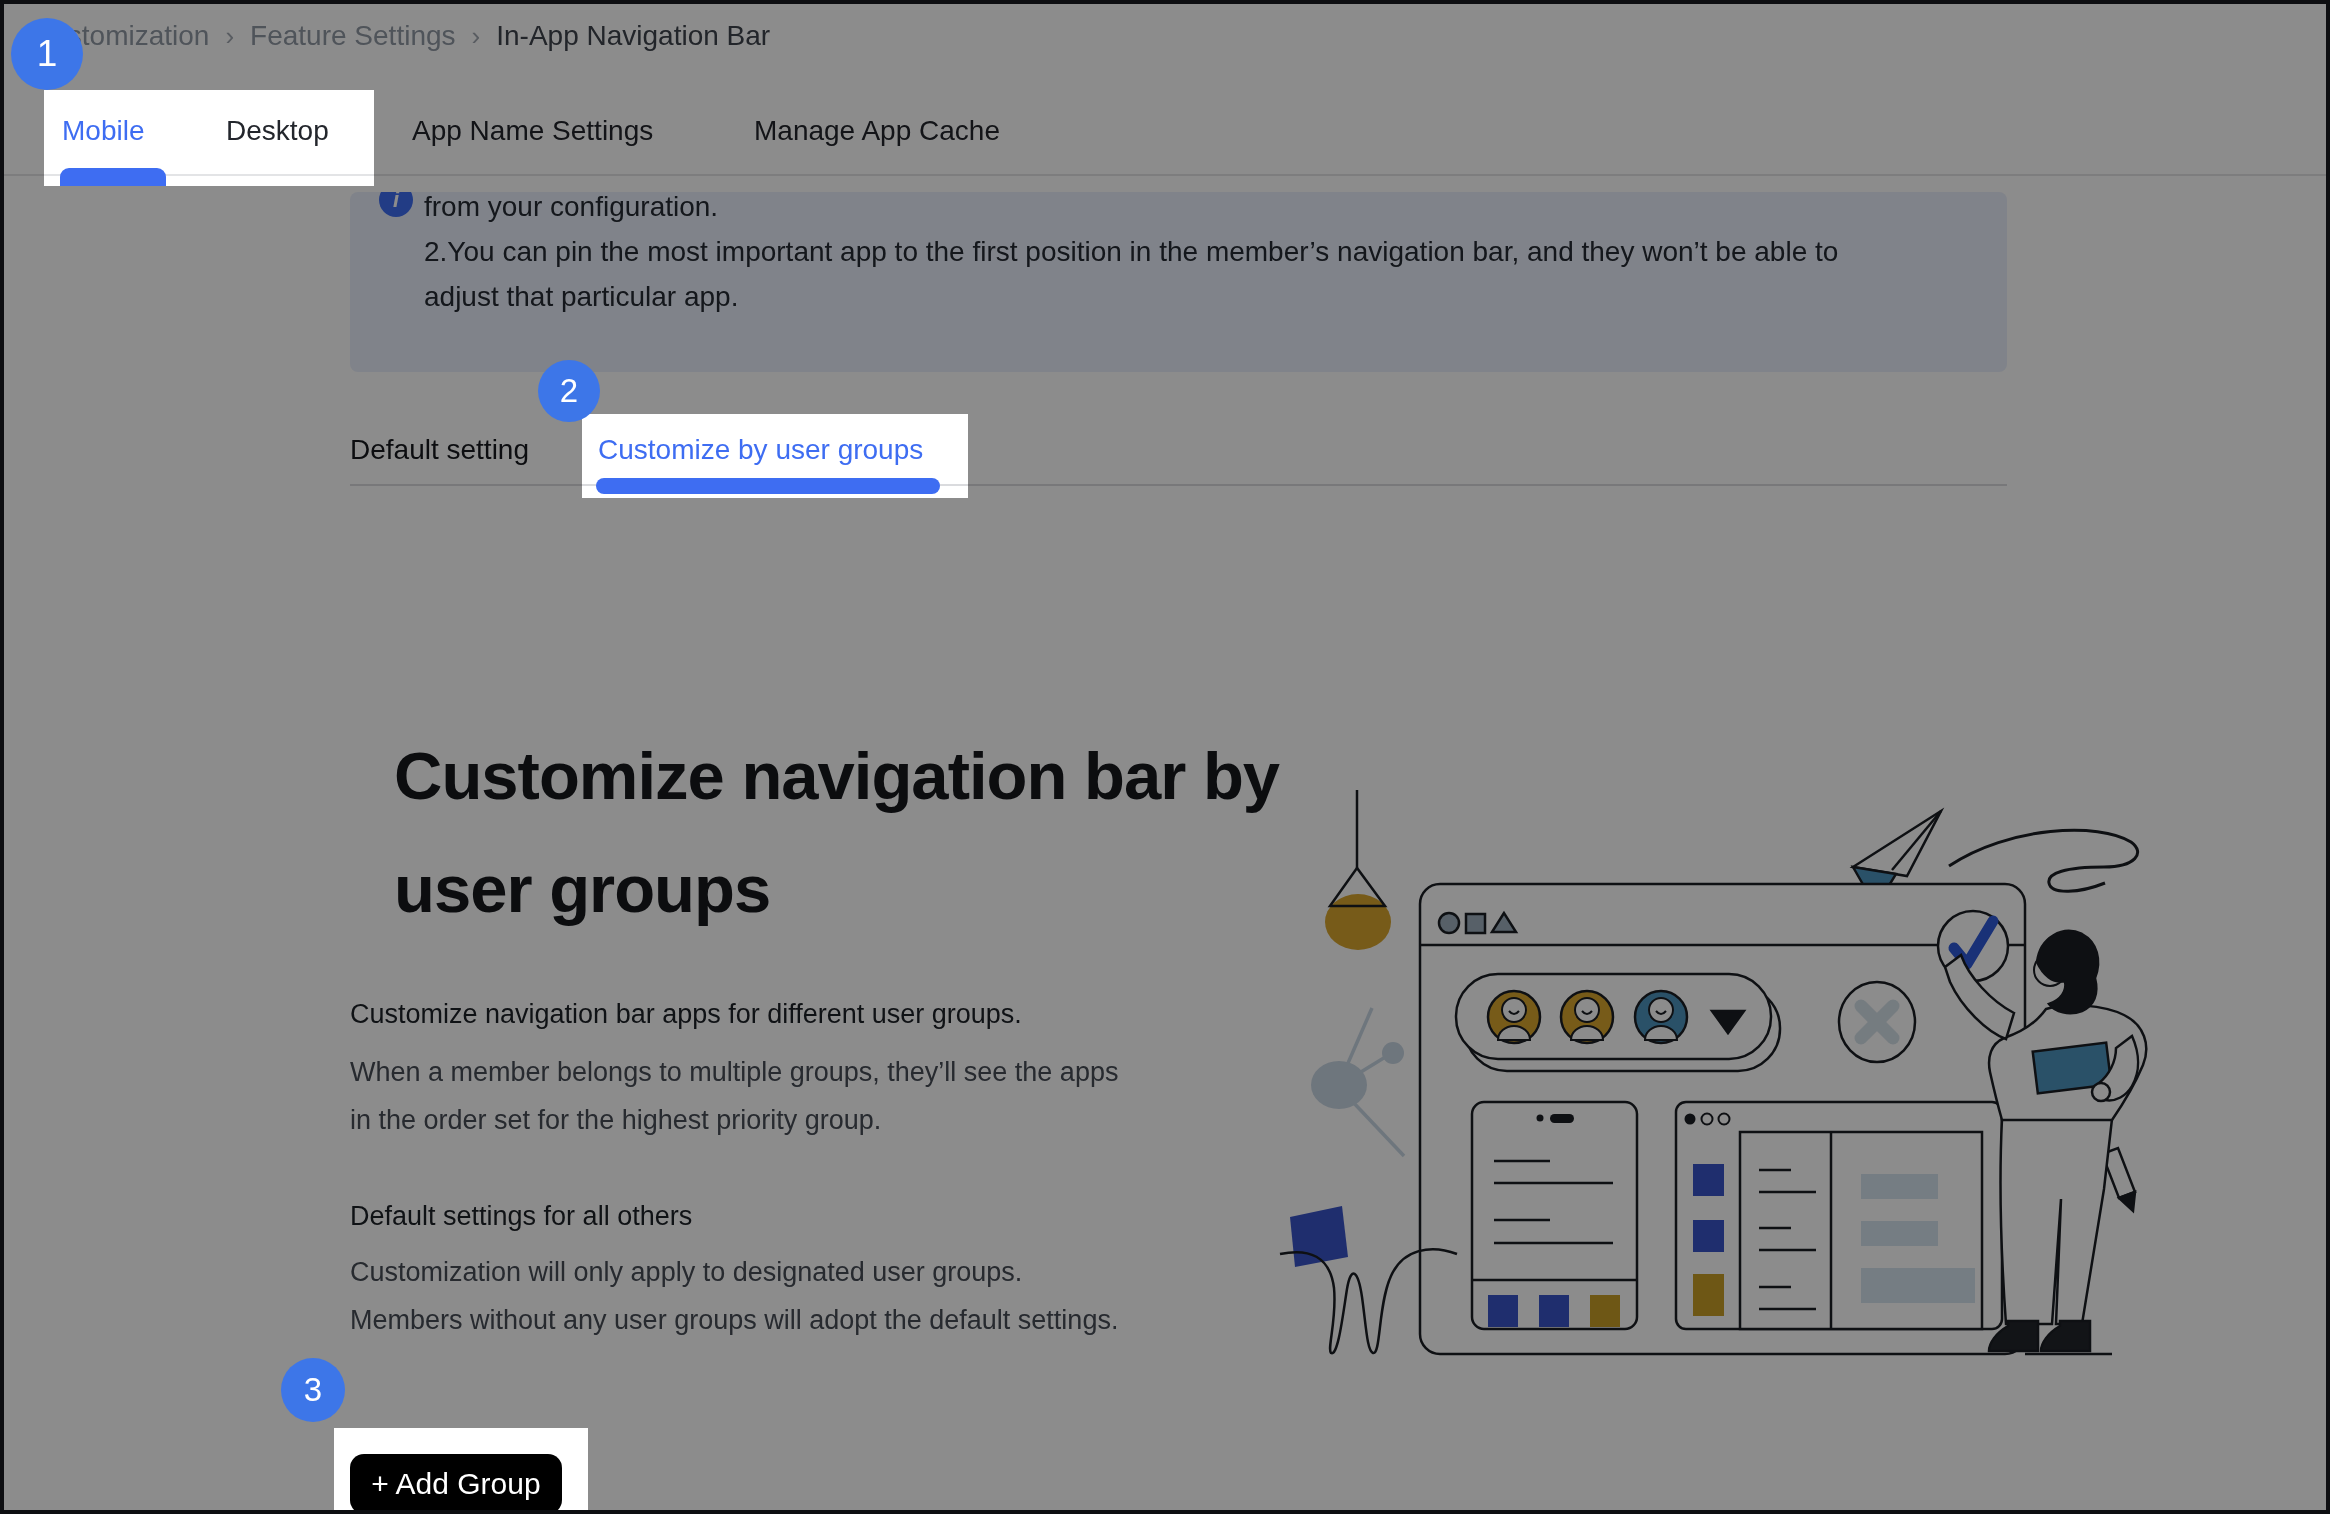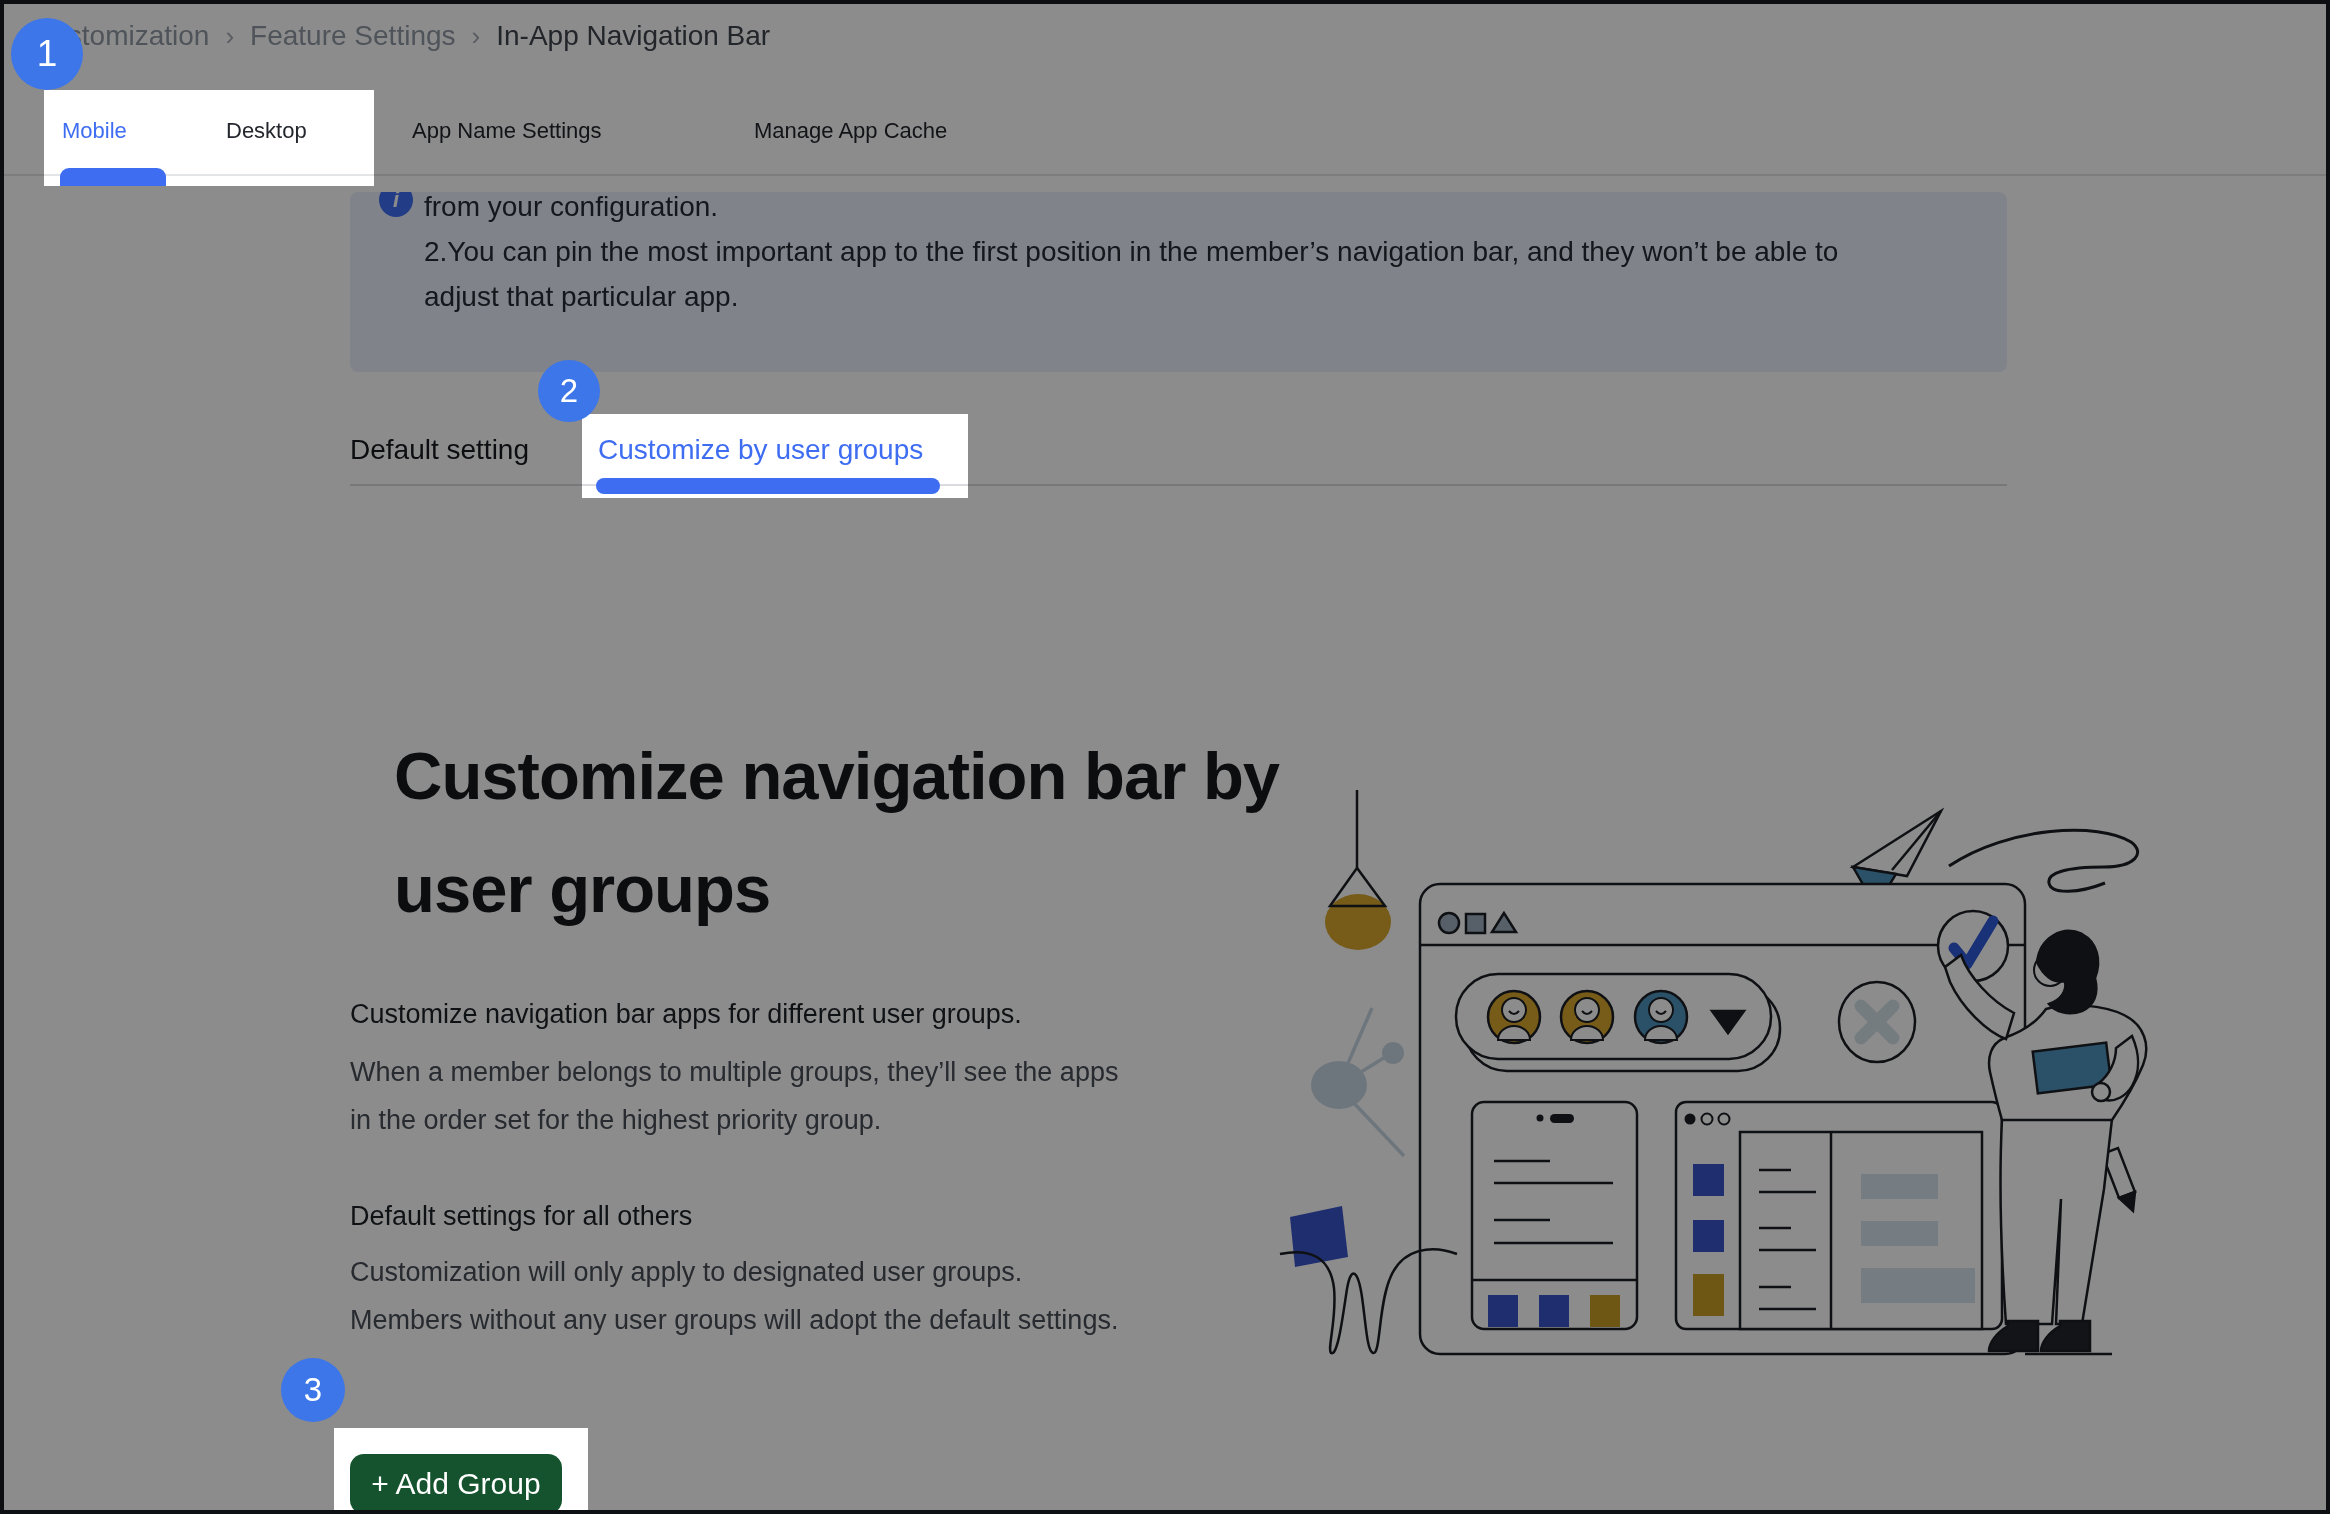--- a/index.html
+++ b/index.html
@@ -7,21 +7,21 @@
     position:relative; width:2330px; height:1514px; box-sizing:border-box;
     background:#ffffff; border:4px solid #0d0e11; overflow:hidden;
     font-family:"Liberation Sans","DejaVu Sans",sans-serif;
     -webkit-font-smoothing:antialiased;
   }
   .abs{position:absolute;}
   
   .breadcrumb{left:28px; top:16px; font-size:28px; color:#9199a4; display:flex; gap:16px; align-items:center; white-space:nowrap;}
   .breadcrumb .sep{color:#a2a8b1; font-size:26px;}
   .breadcrumb .current{color:#3f444d;text-align:center;}
-  .tab{top:110px; font-size:22px; line-height:34px; color:#23262c; white-space:nowrap;}
+  .tab{top:110px; font-size:28px; line-height:34px; color:#23262c; white-space:nowrap;}
   .tab.blue{color:#3E6DF2;}
   .tab-divider{left:0; right:0; top:170px; height:2px; background:#E3E4E6;}
   .tab-underline{left:56px; top:164px; width:106px; height:18px; background:#3E6DF2; border-radius:9px 9px 0 0;}
   .banner{left:346px; top:188px; width:1657px; height:180px; background:#E9EFFB; border-radius:8px; overflow:hidden;}
   .banner-icon{left:29px; top:-9px; width:34px; height:34px; border-radius:50%; background:#3E6DF2; color:#fff;
     display:flex; align-items:center; justify-content:center; font-size:22px; font-weight:bold; font-style:italic;}
   .banner-text{left:74px; top:-8px; font-size:28px; line-height:45px; color:#262b33; white-space:nowrap;}
   .subtab{top:430px; font-size:28px; line-height:32px; white-space:nowrap;}
   .subtab-default{left:346px; color:#17191e;}
   .subtab-active{left:594px; color:#3E6DF2;}
@@ -36,21 +36,21 @@
   .hl-tabs{left:40px; top:86px; width:330px; height:96px;}
   .hl-tabs .m{left:18px; top:24px;}
   .hl-tabs .d{left:182px; top:24px;}
   .hl-tabs .dv{left:0; right:0; top:84px; height:2px; background:#E3E4E6;}
   .hl-tabs .ul{left:16px; top:78px; width:106px; height:18px; background:#3E6DF2; border-radius:9px 9px 0 0;}
   .hl-subtab{left:578px; top:410px; width:386px; height:84px;}
   .hl-subtab .lbl{left:16px; top:20px; font-size:28px; color:#3E6DF2; white-space:nowrap;}
   .hl-subtab .dv{left:0; right:0; top:70px; height:2px; background:#DADBDE;}
   .hl-subtab .ul{left:14px; top:64px; width:344px; height:16px; background:#3E6DF2; border-radius:8px;}
   .hl-add{left:330px; top:1424px; width:254px; height:90px;}
-  .add-btn{left:16px; top:26px; width:212px; height:60px; background:#14532d; border:none; border-radius:14px;
+  .add-btn{left:16px; top:26px; width:212px; height:60px; background:#000000; border:none; border-radius:14px;
     color:#fff; font-size:30px; font-family:inherit; display:flex; align-items:center; justify-content:center; cursor:pointer;}
   .badge{z-index:30; background:#3D76E8; color:#fff; border-radius:50%; display:flex; align-items:center; justify-content:center;}
   .badge1{left:7px; top:14px; width:72px; height:72px; font-size:37px;}
   .badge2{left:534px; top:356px; width:62px; height:62px; font-size:33px;}
   .badge3{left:277px; top:1354px; width:64px; height:64px; font-size:33px;}
   svg{display:block;}
 </style>
 </head>
 <body>
 

